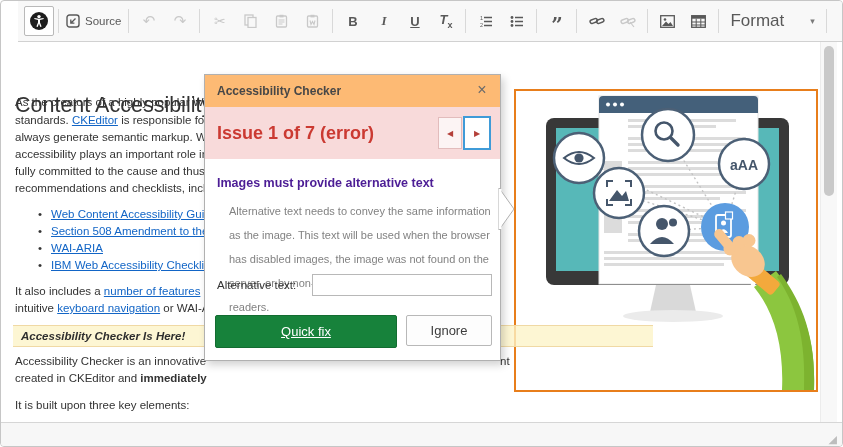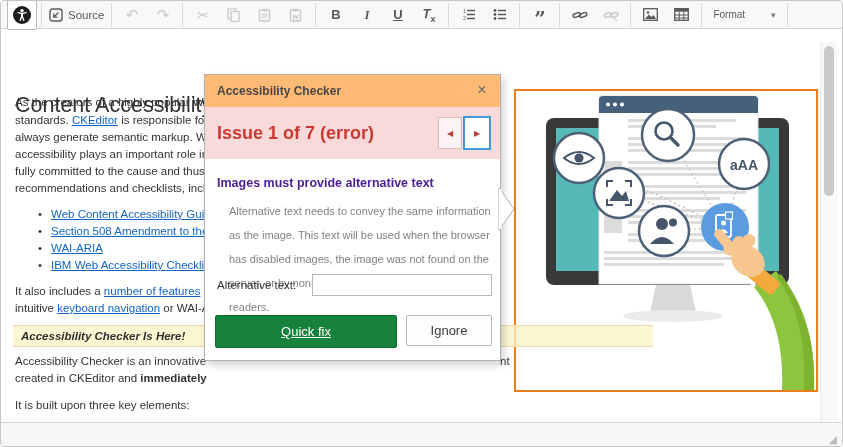--- a/index.html
+++ b/index.html
@@ -1,30 +1,30 @@
 <!DOCTYPE html>
 <html><head>
 <meta charset="utf-8">
 <style>
   html,body{margin:0;padding:0;background:#fff;font-family:"Liberation Sans",sans-serif;}
   .frame{position:relative;width:843px;height:447px;box-sizing:border-box;border:1px solid #c6c6c6;border-radius:4px;background:#fff;overflow:hidden;}
   
-  .tb{position:absolute;left:0;top:0;right:0;height:28px;display:flex;align-items:center;padding:0 6px;background:#f8f8f8;border-bottom:1px solid #d1d1d1;box-sizing:border-box;text-align:right;}
+  .tb{position:absolute;left:17px;top:0;right:0;height:41px;display:flex;align-items:center;padding:0 6px;background:#f8f8f8;border-bottom:1px solid #d1d1d1;box-sizing:border-box;text-align:right;}
   .sep{width:1px;height:24px;background:#d9d9d9;margin:0 4px;flex:0 0 auto;}
   .tbtn{height:26px;min-width:25px;display:flex;align-items:center;justify-content:center;color:#595959;font-size:13px;flex:0 0 auto;padding:0 3px;border-radius:2px;cursor:default;}
   .tbtn.disabled{color:#c9c9c9;}
   .tbtn svg{display:block;}
   .tbtn-active{border:1px solid #b9b9b9;background:#fff;width:30px;height:30px;box-sizing:border-box;}
   .lbl{margin-left:5px;font-size:11.5px;color:#595959;}
   .b{font-weight:bold;} .i{font-style:italic;font-family:"Liberation Serif",serif;font-weight:bold;} .u{text-decoration:underline;font-weight:bold;}
   .tx{font-weight:bold;font-style:italic;} .tx sub{font-size:9px;font-style:normal;}
   .quote-g{font-family:"DejaVu Serif",serif;font-weight:bold;font-size:20px;line-height:10px;padding-top:8px;}
   .arrow-g{font-size:15px;}
   .combo{display:flex;align-items:center;height:26px;padding:0 7px;color:#595959;}
-  .combo .cap{font-size:10px;}
+  .combo .cap{font-size:17px;}
   .combo .car{font-size:9px;margin-left:26px;color:#7a7a7a;}
   
   .doc{position:absolute;inset:40px 0 0 0;}
   .h1{position:absolute;left:14px;top:52px;font-size:21.5px;font-weight:400;color:#333;white-space:nowrap;z-index:1;}
   .line{position:absolute;left:14px;font-size:11.5px;color:#333;white-space:nowrap;z-index:1;height:14px;line-height:14px;}
   .seg-link{color:#1265c6;text-decoration:underline;}
   .seg-bold{font-weight:bold;}
   .li .blt{display:inline-block;width:13px;color:#333;}
   .li{left:37px;}
   .band{position:absolute;left:12px;top:284px;width:640px;height:22px;box-sizing:border-box;background:rgba(252,244,198,0.78);border-top:1px solid #f0d9a4;border-bottom:1px solid #f0d9a4;z-index:5;}

